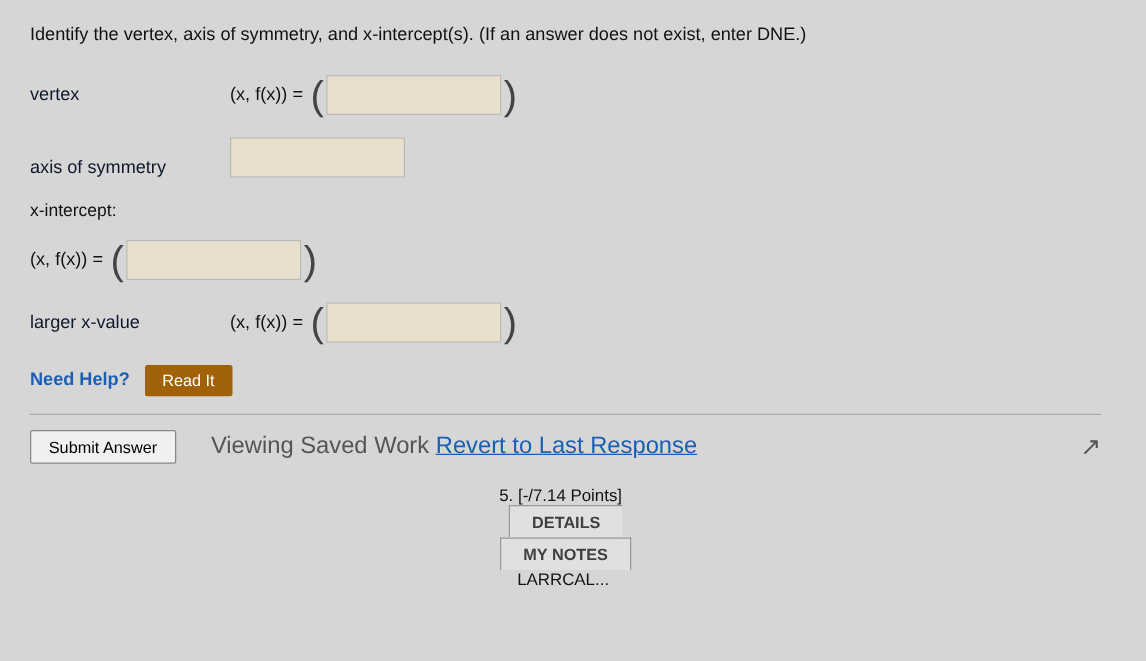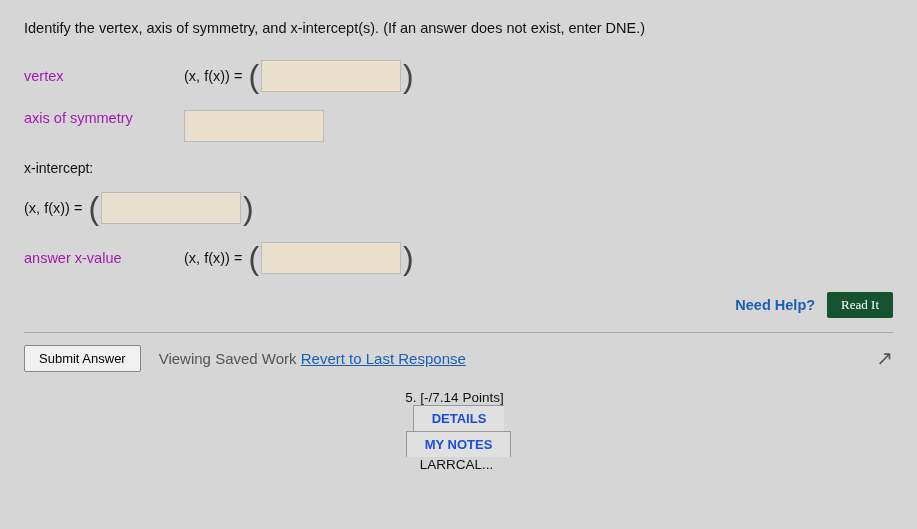--- a/index.html
+++ b/index.html
@@ -7,41 +7,41 @@
       background-color: #d6d6d6;
       font-family: Arial, sans-serif;
       font-size: 15px;
       color: #222;
       width: 917px;
       min-height: 529px;
     }
 
     .main-container {
       background-color: #d6d6d6;
-      padding: 18px 24px 10px 24px;
+      padding: 18px 36px 10px 24px;
       max-width: 917px;
     }
 
     .question-text {
       font-size: 14.5px;
       color: #111;
       margin-bottom: 20px;
       line-height: 1.5;
     }
 
     .row {
       display: flex;
       align-items: center;
       margin-bottom: 18px;
     }
 
     .label {
       width: 160px;
       font-size: 14.5px;
-      color: #a21caf;
+      color: #0f172a;
     }
 
     .equation {
       font-size: 14.5px;
       color: #111;
       margin-right: 4px;
       text-align: center;
     }
 
     .paren {
@@ -66,75 +66,73 @@
       height: 32px;
       background-color: #e8e0cc;
       border: 1px solid #bbb;
       outline: none;
       font-size: 14px;
       padding: 2px 6px;
     }
 
     .axis-row {
       display: flex;
-      align-items: flex-start;
+      align-items: flex-end;
       margin-bottom: 18px;
       margin-left: 0;
     }
 
     .x-intercept-label {
       font-size: 14px;
       color: #111;
       margin-bottom: 16px;
     }
 
     .need-help-row {
       display: flex;
       align-items: center;
       margin-top: 8px;
       margin-bottom: 14px;
-      justify-content: flex-end;
     }
 
     .need-help-text {
       font-size: 14.5px;
       color: #1a5fb4;
       font-weight: bold;
       margin-right: 12px;
     }
 
     .read-it-btn {
-      background-color: #14532d;
+      background-color: #a16207;
       color: #fff;
       border: none;
       padding: 5px 14px;
       font-size: 13px;
       cursor: pointer;
       border-radius: 2px;
-      font-family: Liberation Serif, serif;
     }
 
     .submit-row {
       display: flex;
       align-items: center;
-      gap: 18px;
+      gap: 28px;
       margin-bottom: 18px;
     }
 
     .submit-btn {
       background-color: #f0f0f0;
       border: 1px solid #888;
       padding: 5px 14px;
       font-size: 13px;
       cursor: pointer;
       border-radius: 2px;
     }
 
     .viewing-text {
-      font-size: 15px;
+      font-size: 19px;
       color: #555;
     }
 
     .revert-link {
       color: #1a5fb4;
       text-decoration: underline;
       cursor: pointer;
     }
 
     .cursor-arrow {
@@ -158,21 +156,21 @@
     }
 
     .tab-btn {
       background-color: #e0e0e0;
       border: 1px solid #999;
       border-bottom: none;
       padding: 5px 18px;
       font-size: 13px;
       cursor: pointer;
       font-weight: bold;
-      color: #1d4ed8;
+      color: #404040;
     }
 
     .tab-btn:first-of-type {
       border-right: none;
     }
 
     .divider-line {
       border: none;
       border-top: 1px solid #aaa;
       margin: 8px 0 12px 0;
@@ -201,21 +199,21 @@
   <div class="x-intercept-label">x-intercept:</div>
 
   <div class="row">
     <span class="equation">(x, f(x)) =</span>
     <span class="paren">(</span>
     <input class="input-box" type="text" value="" style="">
     <span class="paren">)</span>
   </div>
 
   <div class="row">
-    <span class="label">answer x-value</span>
+    <span class="label">larger x-value</span>
     <span class="equation">(x, f(x)) =</span>
     <span class="paren">(</span>
     <input class="input-box" type="text" value="" style="">
     <span class="paren">)</span>
   </div>
 
   <div class="need-help-row">
     <span class="need-help-text">Need Help?</span>
     <button class="read-it-btn">Read It</button>
   </div>

